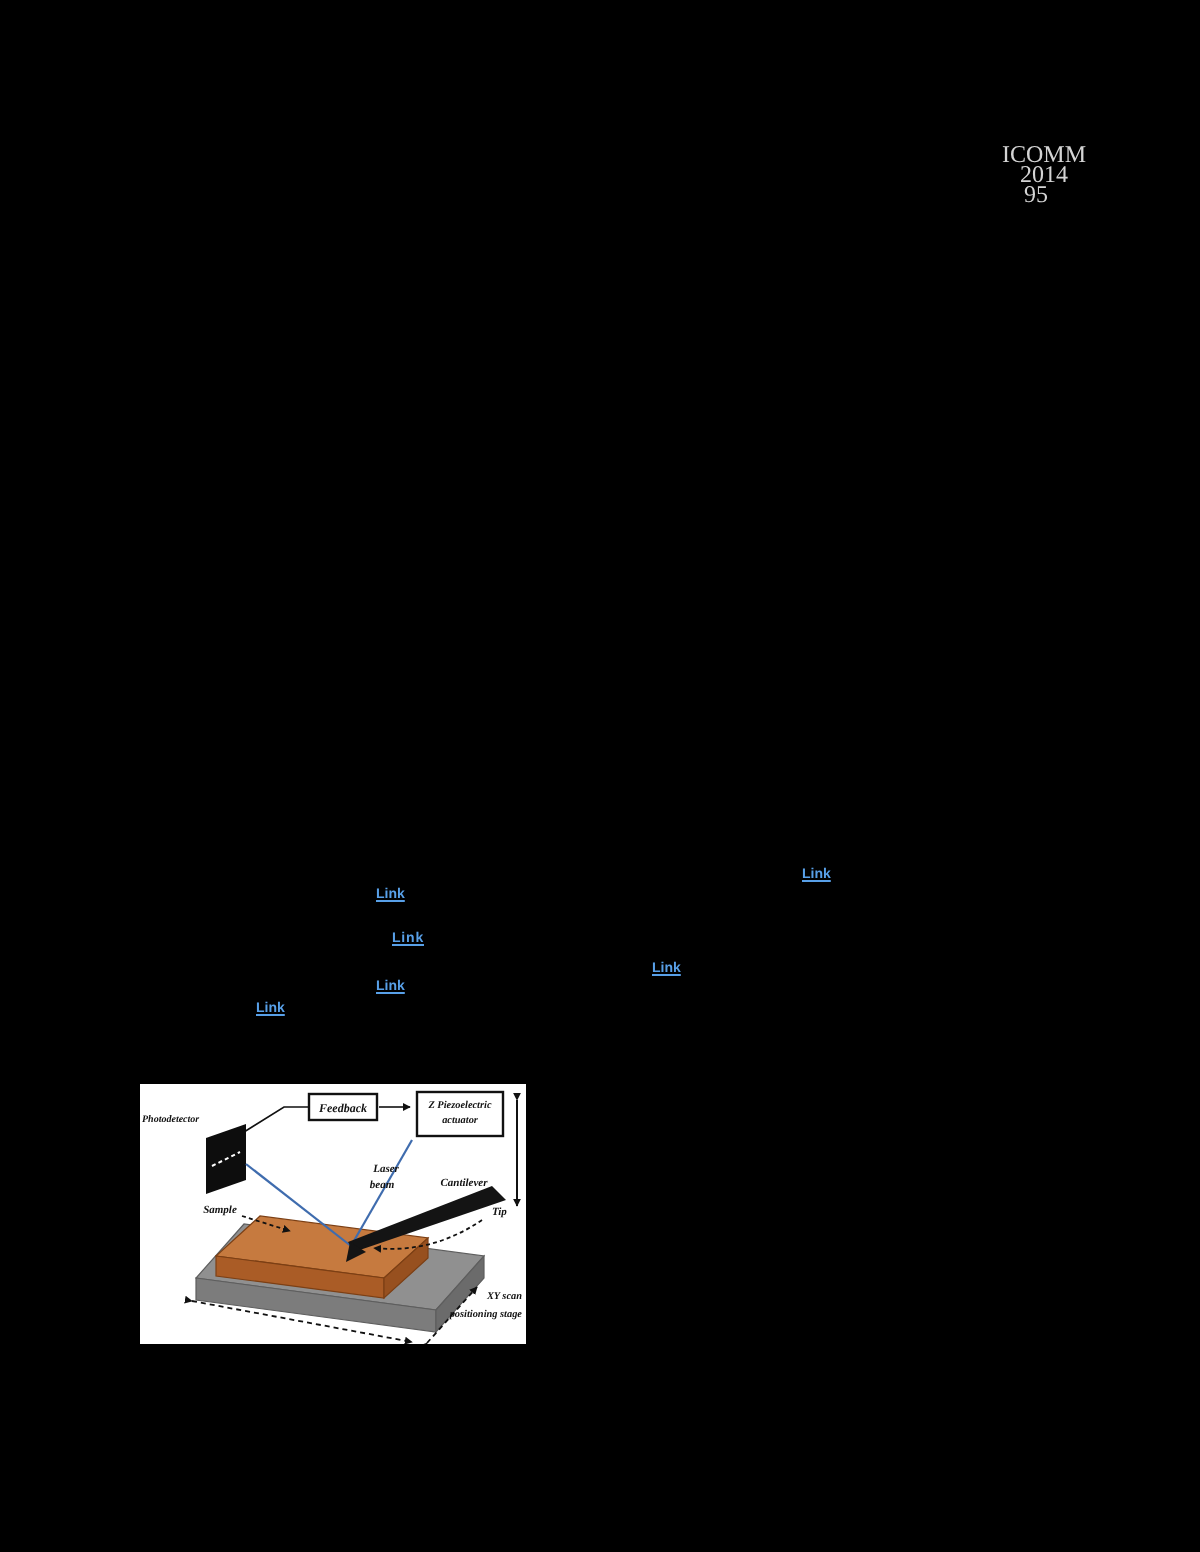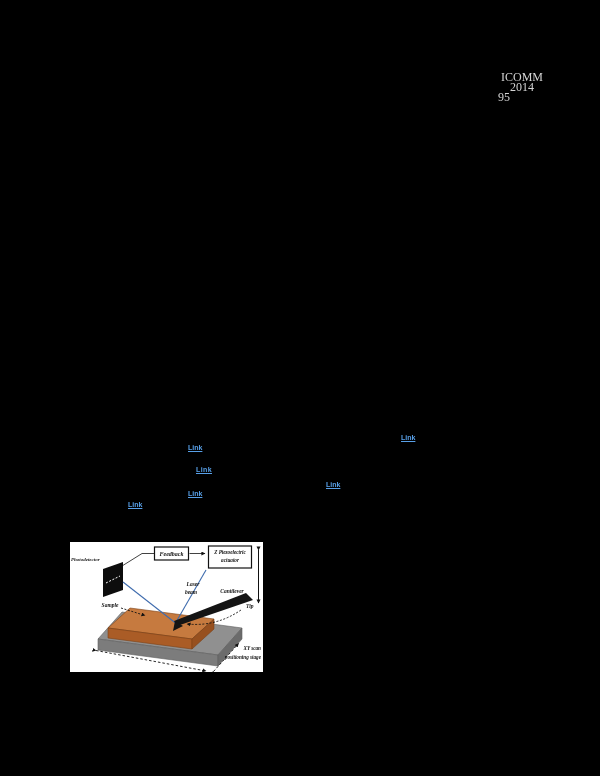--- a/index.html
+++ b/index.html
@@ -1,19 +1,19 @@
 <!DOCTYPE html>
 <html><head>
 <meta charset="utf-8">
 <style>
   html,body{margin:0;padding:0;background:#000;}
   .page{position:relative;width:600px;height:776px;background:#000;overflow:hidden;}
   .hdr{position:absolute;left:498px;top:72px;width:48px;color:#d4d4d4;
        font-family:Liberation Serif, serif;font-size:12px;line-height:10px;text-align:center;}
-  .hdr .pg{text-align:left;padding-right:8px;}
+  .hdr .pg{text-align:center;padding-right:8px;}
   .ref-link{position:absolute;font-family:"Liberation Sans",sans-serif;font-weight:bold;
        font-size:7px;line-height:7px;text-decoration:underline;cursor:pointer;}
   .fig{position:absolute;left:70px;top:542px;width:193px;height:130px;}
   .fig svg{display:block;}
   .fig text{font-family:"Liberation Serif",serif;font-style:italic;font-weight:bold;fill:#111;}
 </style>
 </head>
 <body>
 
 <div class="page">

